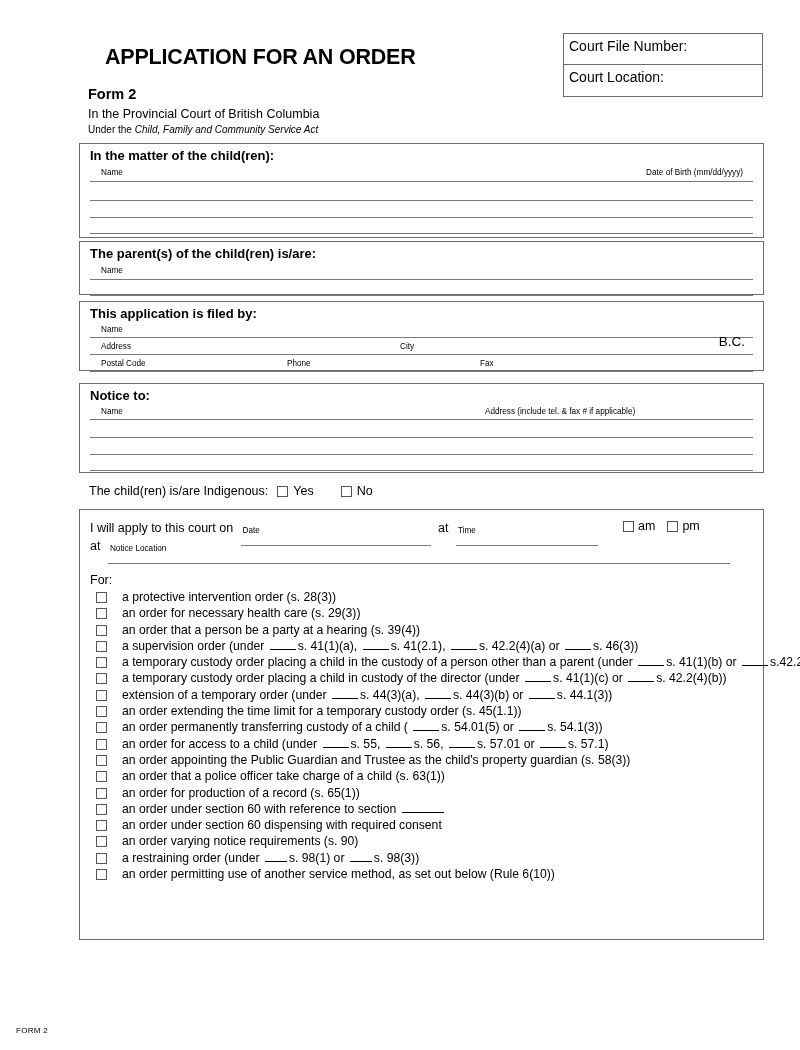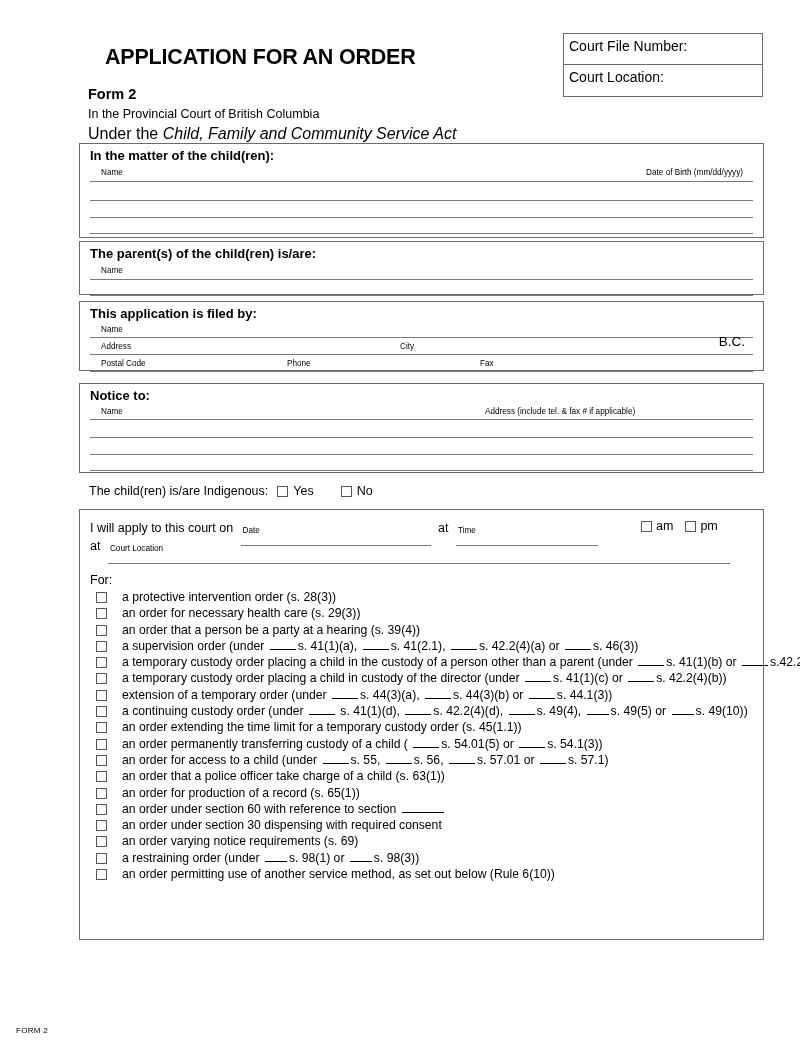--- a/index.html
+++ b/index.html
@@ -42,21 +42,21 @@
     font-weight: bold;
     line-height: 1.2;
     margin-top: 2px;
   }
   .title-court {
     font-size: 12.5px;
     line-height: 1.35;
     margin-top: 3px;
   }
   .title-act {
-    font-size: 16px;
+    font-size: 10px;
     line-height: 1.35;
   }
   .title-act .act-name {
     font-style: italic;
   }
 
   
   .courtbox {
     position: absolute;
     left: 563px;
@@ -300,32 +300,32 @@
         <span class="fieldlabel" style="left:6px; top:-5px;">Date</span>
         <span class="rule" style="left:4px; right:4px; top:13px;"></span>
       </span>
       <span>at</span>
       <span style="position:relative; display:inline-block; width:150px;">
         <span class="fieldlabel" style="left:6px; top:-5px;">Time</span>
         <span class="rule" style="left:4px; right:4px; top:13px;"></span>
       </span>
     </div>
 
-    <div class="ampm" style="left:561px;">
+    <div class="ampm" style="left:543px;">
       <span class="cbox"></span>
       <span>am</span>
       <span class="sep"></span>
       <span class="cbox"></span>
       <span>pm</span>
     </div>
 
     <div class="apply-line2">
       <span>at</span>
       <span style="position:relative; display:inline-block; width:630px;">
-        <span class="fieldlabel" style="left:6px; top:-5px;">Court Location</span>
+        <span class="fieldlabel" style="left:6px; top:-5px;">Notice Location</span>
         <span class="rule" style="left:4px; right:4px; top:13px;"></span>
       </span>
     </div>
 
     <div class="for-label">For:</div>
 
     <div class="order-list" id="order-list">
         <div class="order-item">
           <span class="cbox"></span>
           <span class="otext">a protective intervention order (s. 28(3)) </span>
@@ -349,53 +349,53 @@
         <div class="order-item">
           <span class="cbox"></span>
           <span class="otext">a temporary custody order placing a child in custody of the director (under <span class="blank w1"></span>s. 41(1)(c) or <span class="blank w1"></span>s. 42.2(4)(b)) </span>
         </div>
         <div class="order-item">
           <span class="cbox"></span>
           <span class="otext">extension of a temporary order (under <span class="blank w1"></span>s. 44(3)(a), <span class="blank w1"></span>s. 44(3)(b) or <span class="blank w1"></span>s. 44.1(3)) </span>
         </div>
         <div class="order-item">
           <span class="cbox"></span>
-          <span class="otext">a continuing custody order (under <span class="blank w1"></span> s. 41(1)(d), <span class="blank w1"></span>s. 42.2(4)(d), <span class="blank w1"></span>s. 49(4), <span class="blank w2"></span>s. 49(5) or <span class="blank w2"></span>s. 49(10)) </span>
-        </div>
-        <div class="order-item">
-          <span class="cbox"></span>
           <span class="otext">an order extending the time limit for a temporary custody order (s. 45(1.1)) </span>
         </div>
         <div class="order-item">
           <span class="cbox"></span>
           <span class="otext">an order permanently transferring custody of a child ( <span class="blank w1"></span>s. 54.01(5) or <span class="blank w1"></span>s. 54.1(3)) </span>
         </div>
         <div class="order-item">
           <span class="cbox"></span>
           <span class="otext">an order for access to a child (under <span class="blank w1"></span>s. 55, <span class="blank w1"></span>s. 56, <span class="blank w1"></span>s. 57.01 or <span class="blank w1"></span>s. 57.1) </span>
         </div>
         <div class="order-item">
           <span class="cbox"></span>
+          <span class="otext">an order appointing the Public Guardian and Trustee as the child's property guardian (s. 58(3)) </span>
+        </div>
+        <div class="order-item">
+          <span class="cbox"></span>
           <span class="otext">an order that a police officer take charge of a child (s. 63(1)) </span>
         </div>
         <div class="order-item">
           <span class="cbox"></span>
           <span class="otext">an order for production of a record (s. 65(1)) </span>
         </div>
         <div class="order-item">
           <span class="cbox"></span>
           <span class="otext">an order under section 60 with reference to section <span class="blank w3"></span></span>
         </div>
         <div class="order-item">
           <span class="cbox"></span>
-          <span class="otext">an order under section 30 dispensing with required consent </span>
-        </div>
-        <div class="order-item">
-          <span class="cbox"></span>
-          <span class="otext">an order varying notice requirements (s. 69) </span>
+          <span class="otext">an order under section 60 dispensing with required consent </span>
+        </div>
+        <div class="order-item">
+          <span class="cbox"></span>
+          <span class="otext">an order varying notice requirements (s. 90) </span>
         </div>
         <div class="order-item">
           <span class="cbox"></span>
           <span class="otext">a restraining order (under <span class="blank w2"></span>s. 98(1) or <span class="blank w2"></span>s. 98(3)) </span>
         </div>
         <div class="order-item">
           <span class="cbox"></span>
           <span class="otext">an order permitting use of another service method, as set out below (Rule 6(10)) </span>
         </div>
       </div>

